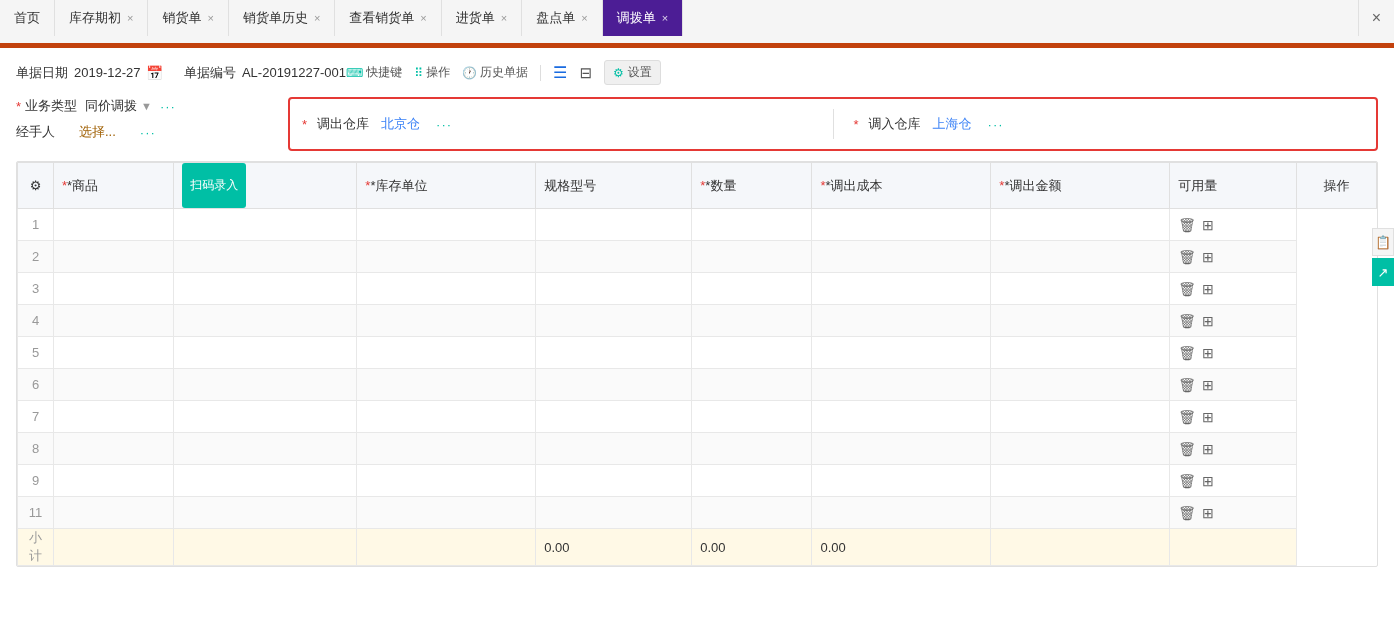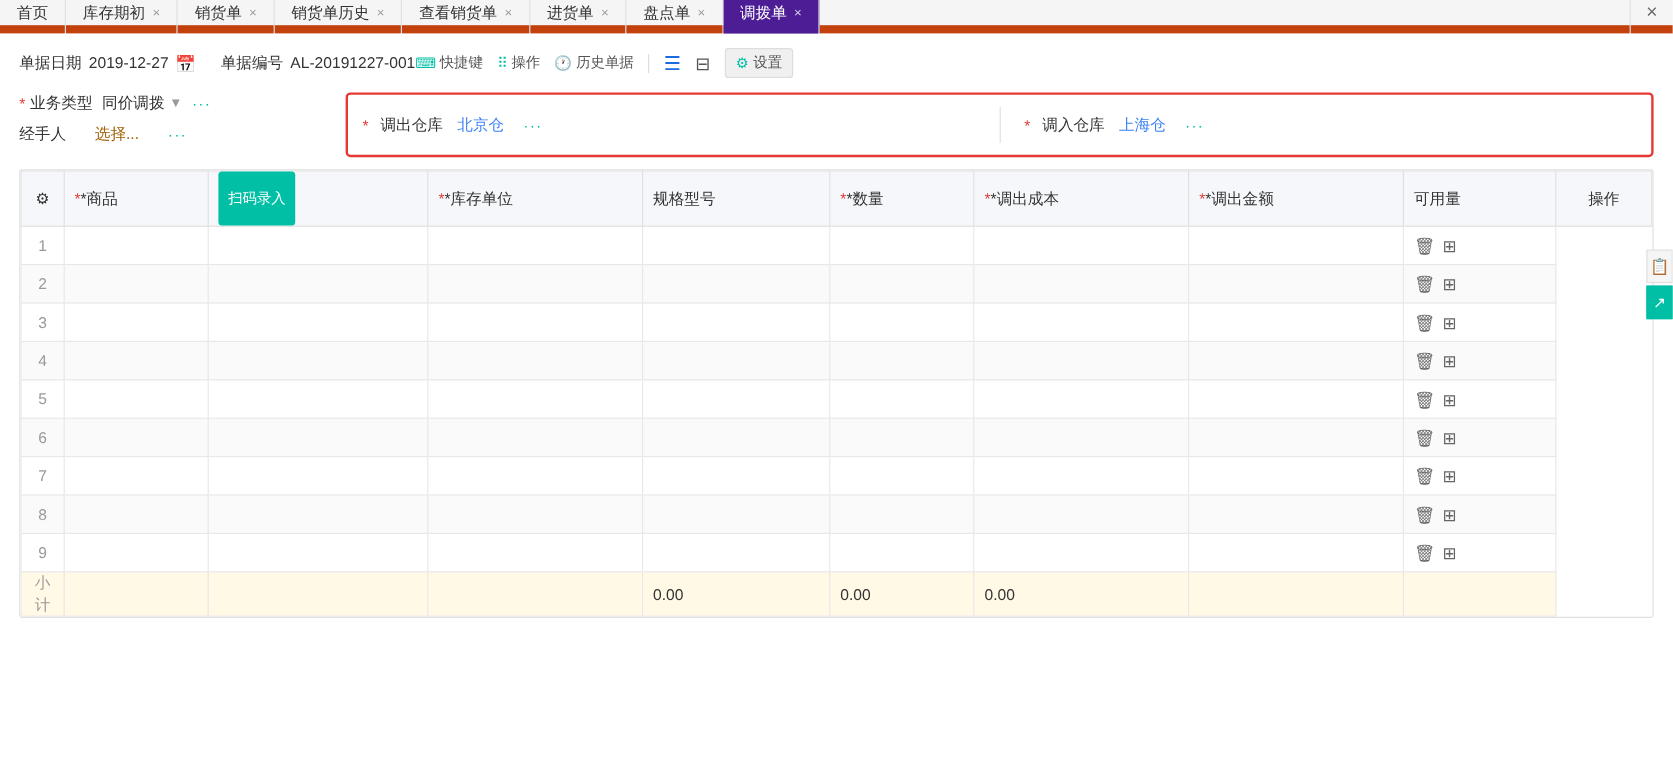--- a/index.html
+++ b/index.html
@@ -1,24 +1,24 @@
 <!DOCTYPE html>
 <html><head>
   <meta charset="utf-8">
   <style>
     * { box-sizing: border-box; margin: 0; padding: 0; }
     body { font-family: 'Microsoft YaHei', Arial, sans-serif; font-size: 13px; color: #333; background: #fff; overflow: hidden; }
 
     
     .tab-bar {
       display: flex;
-      align-items: center;
-      border-bottom: 7px solid #c2410c;
+      align-items: flex-start;
+      border-bottom: 5px solid #c2410c;
       background: #f5f5f5;
-      height: 28px;
+      height: 48px;
       padding-left: 0;
     }
     .tab-item {
       display: flex;
       align-items: center;
       padding: 0 14px;
       height: 36px;
       cursor: pointer;
       font-size: 13px;
       color: #333;
@@ -557,20 +557,36 @@
         <td></td>
         <td></td>
         <td></td>
         <td style="text-align:center;">
           <div class="action-icons">
             <span class="action-icon">🗑</span>
             <span class="action-icon">⊞</span>
           </div>
         </td>
       </tr>
+          <tr>
+        <td class="row-num">11</td>
+        <td></td>
+        <td></td>
+        <td></td>
+        <td></td>
+        <td></td>
+        <td></td>
+        <td></td>
+        <td style="text-align:center;">
+          <div class="action-icons">
+            <span class="action-icon">🗑</span>
+            <span class="action-icon">⊞</span>
+          </div>
+        </td>
+      </tr>
           <tr class="subtotal-row">
     <td class="row-num">小计</td>
     <td></td>
     <td></td>
     <td></td>
     <td>0.00</td>
     <td>0.00</td>
     <td>0.00</td>
     <td></td>
     <td></td>

